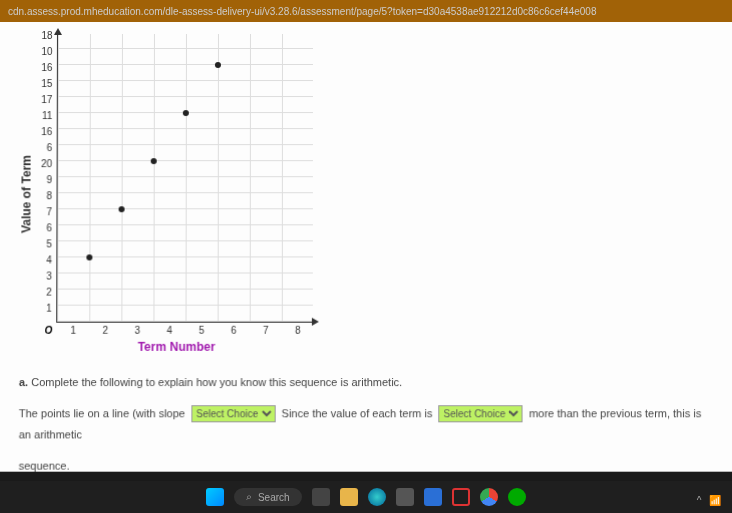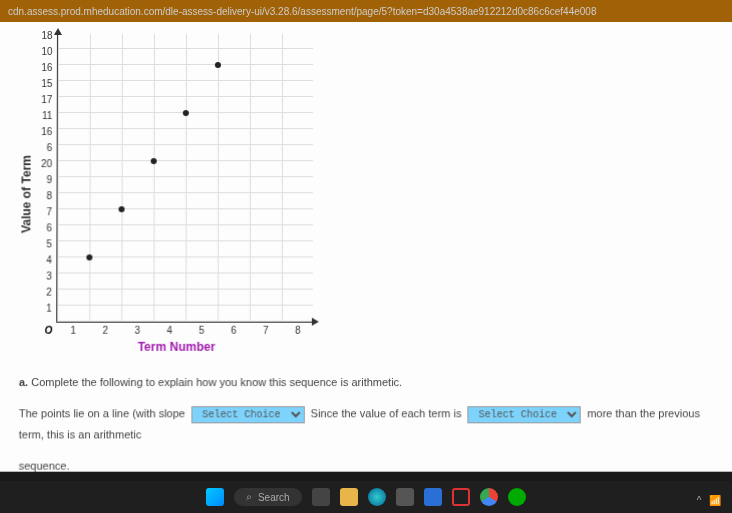--- a/index.html
+++ b/index.html
@@ -115,26 +115,25 @@
 .questions {
   margin-top: 18px;
   font-size: 11px;
   color: #444;
   line-height: 1.9;
 }
 .questions p { margin-bottom: 10px; }
 .q-label { font-weight: bold; }
 select.choice {
   font-size: 10px;
-  padding: 1px 6px;
+  padding: 1px 0;
   border: 1px solid #999;
-  background: #7dd3fc;
+  background: #bef264;
   color: #555;
   margin: 0 3px;
-  font-family: Liberation Mono, monospace;
 }
 .taskbar {
   position: absolute;
   bottom: 0;
   left: 0;
   right: 0;
   height: 32px;
   background: #1f1f1f;
   display: flex;
   align-items: center;

